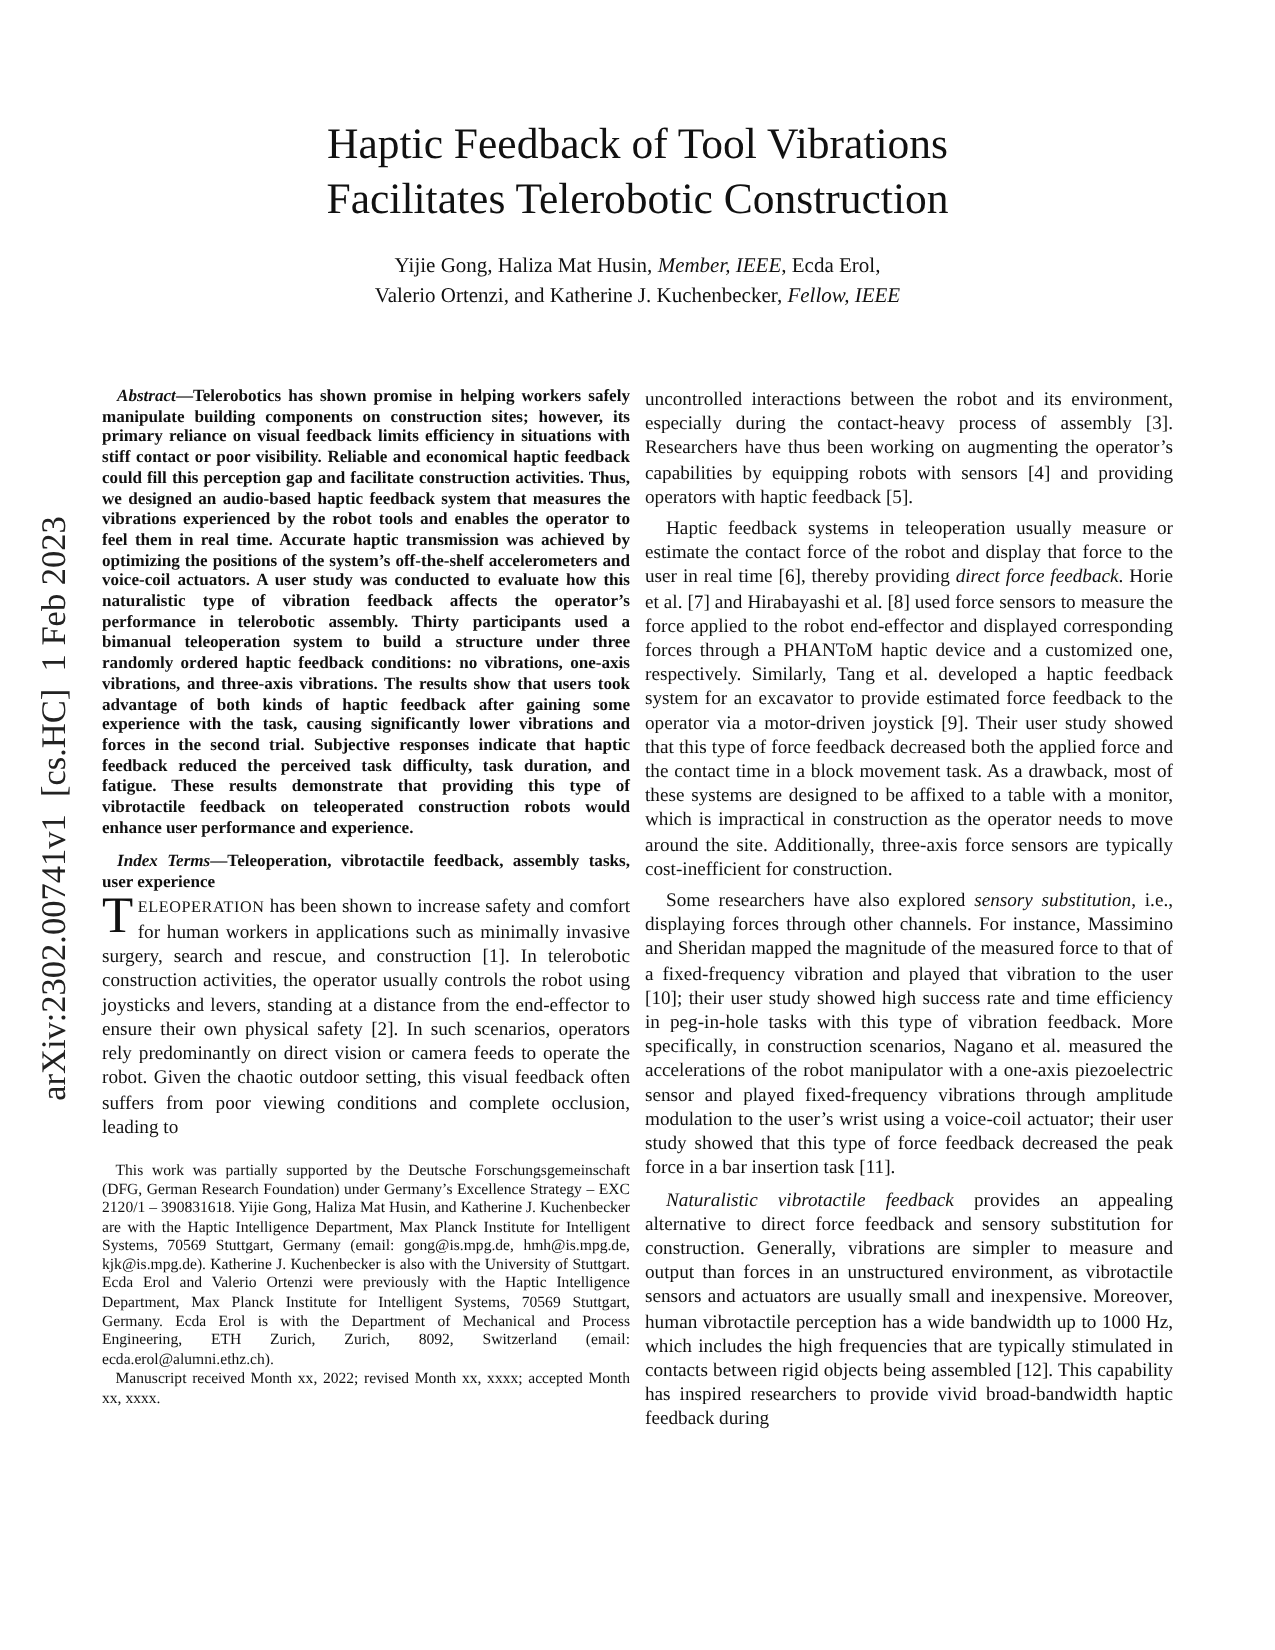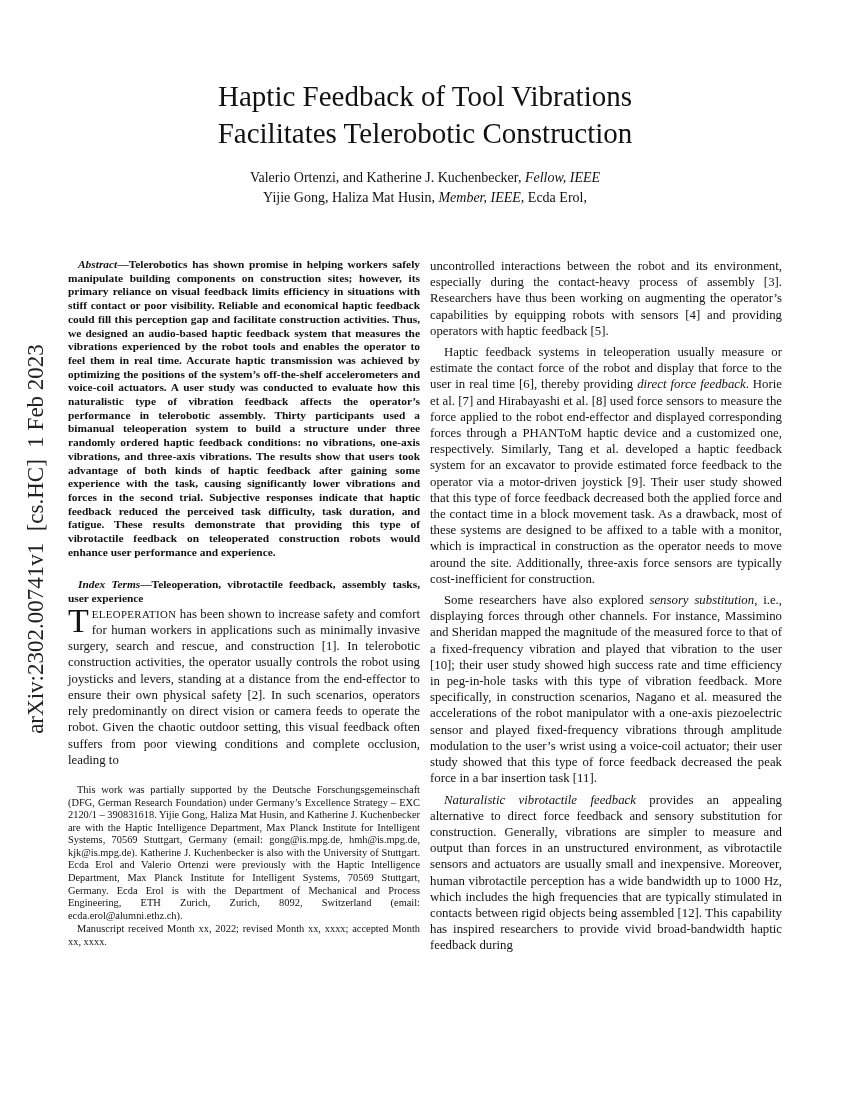--- a/index.html
+++ b/index.html
@@ -18,21 +18,21 @@
   .title { margin:0; font-size:29px; font-weight:400; text-align:center; line-height:37px; }
   .title-line { display:block; }
   .authors { margin-top:16px; text-align:center; font-size:14px; line-height:20px; }
   .author-line { display:block; }
   .columns { display:flex; gap:10px; margin-top:50px; }
   .col { flex:1; min-width:0; }
   .abstract {
     margin:0; font-size:11.4px; font-weight:bold; line-height:13.7px;
     text-align:justify; text-indent:10px; hyphens:auto;
   }
-  .index-terms { margin-top:19px; }
+  .index-terms { margin-top:9px; }
   .section-heading {
     margin:20px 0 12px 0; font-size:12.8px; font-weight:400;
     text-align:center; letter-spacing:0.4px;
   }
   .section-heading span + span { margin-left:5px; }
   .body-par {
     margin:0 0 5px 0; font-size:12.8px; line-height:16.2px;
     text-align:justify; text-indent:14px; hyphens:auto;
   }
   .no-indent { text-indent:0; }
@@ -64,22 +64,22 @@
   <div class="arxiv-stamp">arXiv:2302.00741v1  [cs.HC]  1 Feb 2023</div>
 
   <div class="content">
 
     <h1 class="title">
       <span class="title-line">Haptic Feedback of Tool Vibrations</span>
       <span class="title-line">Facilitates Telerobotic Construction</span>
     </h1>
 
     <div class="authors">
+      <span class="author-line"><span>Yijie Gong, Haliza Mat Husin, </span><span class="seg-i">Member, IEEE</span><span>, Ecda Erol,</span></span>
       <span class="author-line"><span>Valerio Ortenzi, and Katherine J. Kuchenbecker, </span><span class="seg-i">Fellow, IEEE</span></span>
-      <span class="author-line"><span>Yijie Gong, Haliza Mat Husin, </span><span class="seg-i">Member, IEEE</span><span>, Ecda Erol,</span></span>
     </div>
 
     <div class="columns">
 
       <div class="col">
         <p class="abstract"><span class="seg-bi">Abstract</span><span class="seg-b">—Telerobotics has shown promise in helping workers safely manipulate building components on construction sites; however, its primary reliance on visual feedback limits efficiency in situations with stiff contact or poor visibility. Reliable and economical haptic feedback could fill this perception gap and facilitate construction activities. Thus, we designed an audio-based haptic feedback system that measures the vibrations experienced by the robot tools and enables the operator to feel them in real time. Accurate haptic transmission was achieved by optimizing the positions of the system’s off-the-shelf accelerometers and voice-coil actuators. A user study was conducted to evaluate how this naturalistic type of vibration feedback affects the operator’s performance in telerobotic assembly. Thirty participants used a bimanual teleoperation system to build a structure under three randomly ordered haptic feedback conditions: no vibrations, one-axis vibrations, and three-axis vibrations. The results show that users took advantage of both kinds of haptic feedback after gaining some experience with the task, causing significantly lower vibrations and forces in the second trial. Subjective responses indicate that haptic feedback reduced the perceived task difficulty, task duration, and fatigue. These results demonstrate that providing this type of vibrotactile feedback on teleoperated construction robots would enhance user performance and experience.</span></p>
         <p class="abstract index-terms"><span class="seg-bi">Index Terms</span><span class="seg-b">—Teleoperation, vibrotactile feedback, assembly tasks, user experience</span></p>
         <p class="body-par no-indent"><span class="seg-dropcap">T</span><span class="seg-capsfirst">ELEOPERATION</span><span> has been shown to increase safety and comfort for human workers in applications such as minimally invasive surgery, search and rescue, and construction [1]. In telerobotic construction activities, the operator usually controls the robot using joysticks and levers, standing at a distance from the end-effector to ensure their own physical safety [2]. In such scenarios, operators rely predominantly on direct vision or camera feeds to operate the robot. Given the chaotic outdoor setting, this visual feedback often suffers from poor viewing conditions and complete occlusion, leading to</span></p>
         <div class="footnote">
           <p>This work was partially supported by the Deutsche Forschungsgemeinschaft (DFG, German Research Foundation) under Germany’s Excellence Strategy – EXC 2120/1 – 390831618. Yijie Gong, Haliza Mat Husin, and Katherine J. Kuchenbecker are with the Haptic Intelligence Department, Max Planck Institute for Intelligent Systems, 70569 Stuttgart, Germany (email: gong@is.mpg.de, hmh@is.mpg.de, kjk@is.mpg.de). Katherine J. Kuchenbecker is also with the University of Stuttgart. Ecda Erol and Valerio Ortenzi were previously with the Haptic Intelligence Department, Max Planck Institute for Intelligent Systems, 70569 Stuttgart, Germany. Ecda Erol is with the Department of Mechanical and Process Engineering, ETH Zurich, Zurich, 8092, Switzerland (email: ecda.erol@alumni.ethz.ch).</p>

